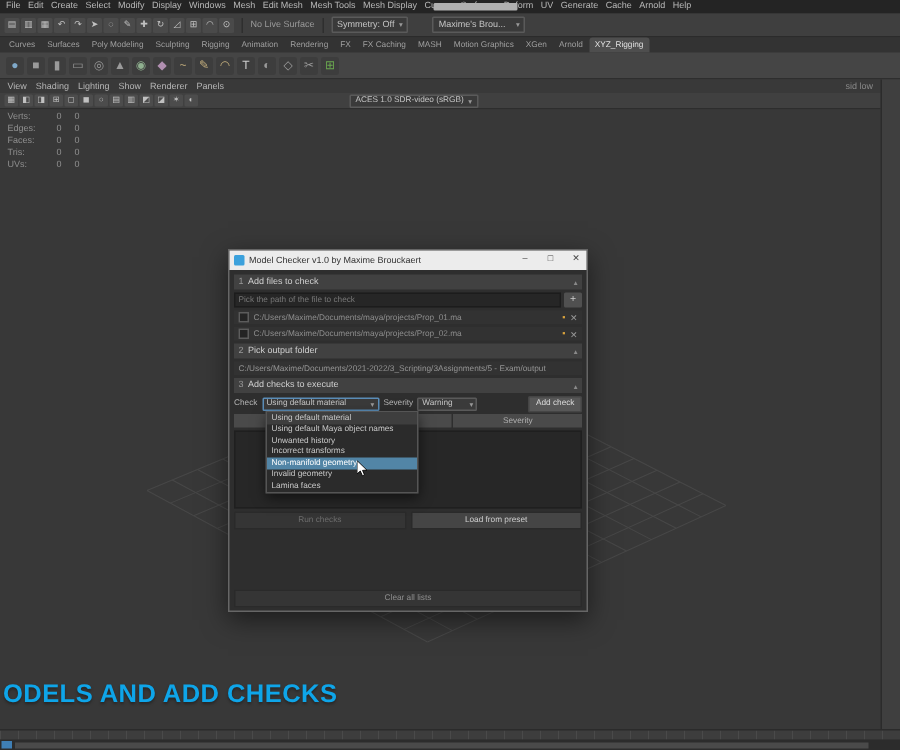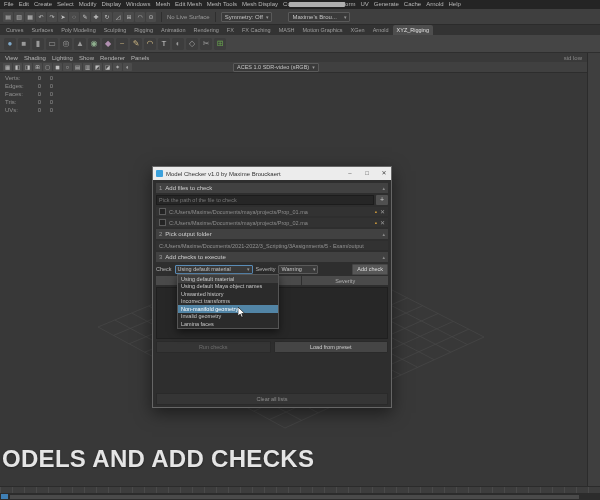--- a/index.html
+++ b/index.html
@@ -38,21 +38,21 @@
   .aces{margin-left:100px;height:7px;padding:0 3px;font-size:5.5px;}
 
   
   .viewport{position:absolute;top:73px;left:0;right:12px;bottom:13px;background:#383838;}
   #grid-svg{position:absolute;left:92px;top:162px;}
   #grid-svg line{stroke:#474747;stroke-width:0.7;}
   .hud{position:absolute;left:5px;top:2px;display:flex;flex-direction:column;gap:1px;}
   .hudrow{display:flex;font-size:6px;color:#8f8f8f;line-height:7px;}
   .hl{width:24px;}
   .hv{width:12px;text-align:right;}
-  .caption{position:absolute;left:2px;bottom:14px;font-size:24px;font-weight:bold;color:#e5e5e5;letter-spacing:.3px;white-space:nowrap;text-shadow:0 1px 2px rgba(0,0,0,.35);}
+  .caption{position:absolute;left:2px;bottom:14px;font-size:17px;font-weight:bold;color:#0ea5e9;letter-spacing:.3px;white-space:nowrap;text-shadow:0 1px 2px rgba(0,0,0,.35);}
 
   .rightstrip{position:absolute;top:53px;right:0;width:12px;bottom:13px;background:#3f3f3f;border-left:1px solid #2b2b2b;}
 
   .timeslider{position:absolute;left:0;right:0;bottom:7px;height:6px;background:#3d3d3d;border-top:1px solid #2b2b2b;
      background-image:repeating-linear-gradient(90deg,#4a4a4a 0 1px,rgba(0,0,0,0) 1px 12px);}
   .rangeslider{position:absolute;left:0;right:0;bottom:0;height:7px;background:#2c2c2c;display:flex;align-items:center;gap:2px;padding:0 1px;}
   .tl-icon{width:7px;height:5px;background:#3f7fb5;flex:0 0 auto;}
   .rangebar{flex:1;height:4px;background:#4a4a4a;margin-right:20px;}
 
   

